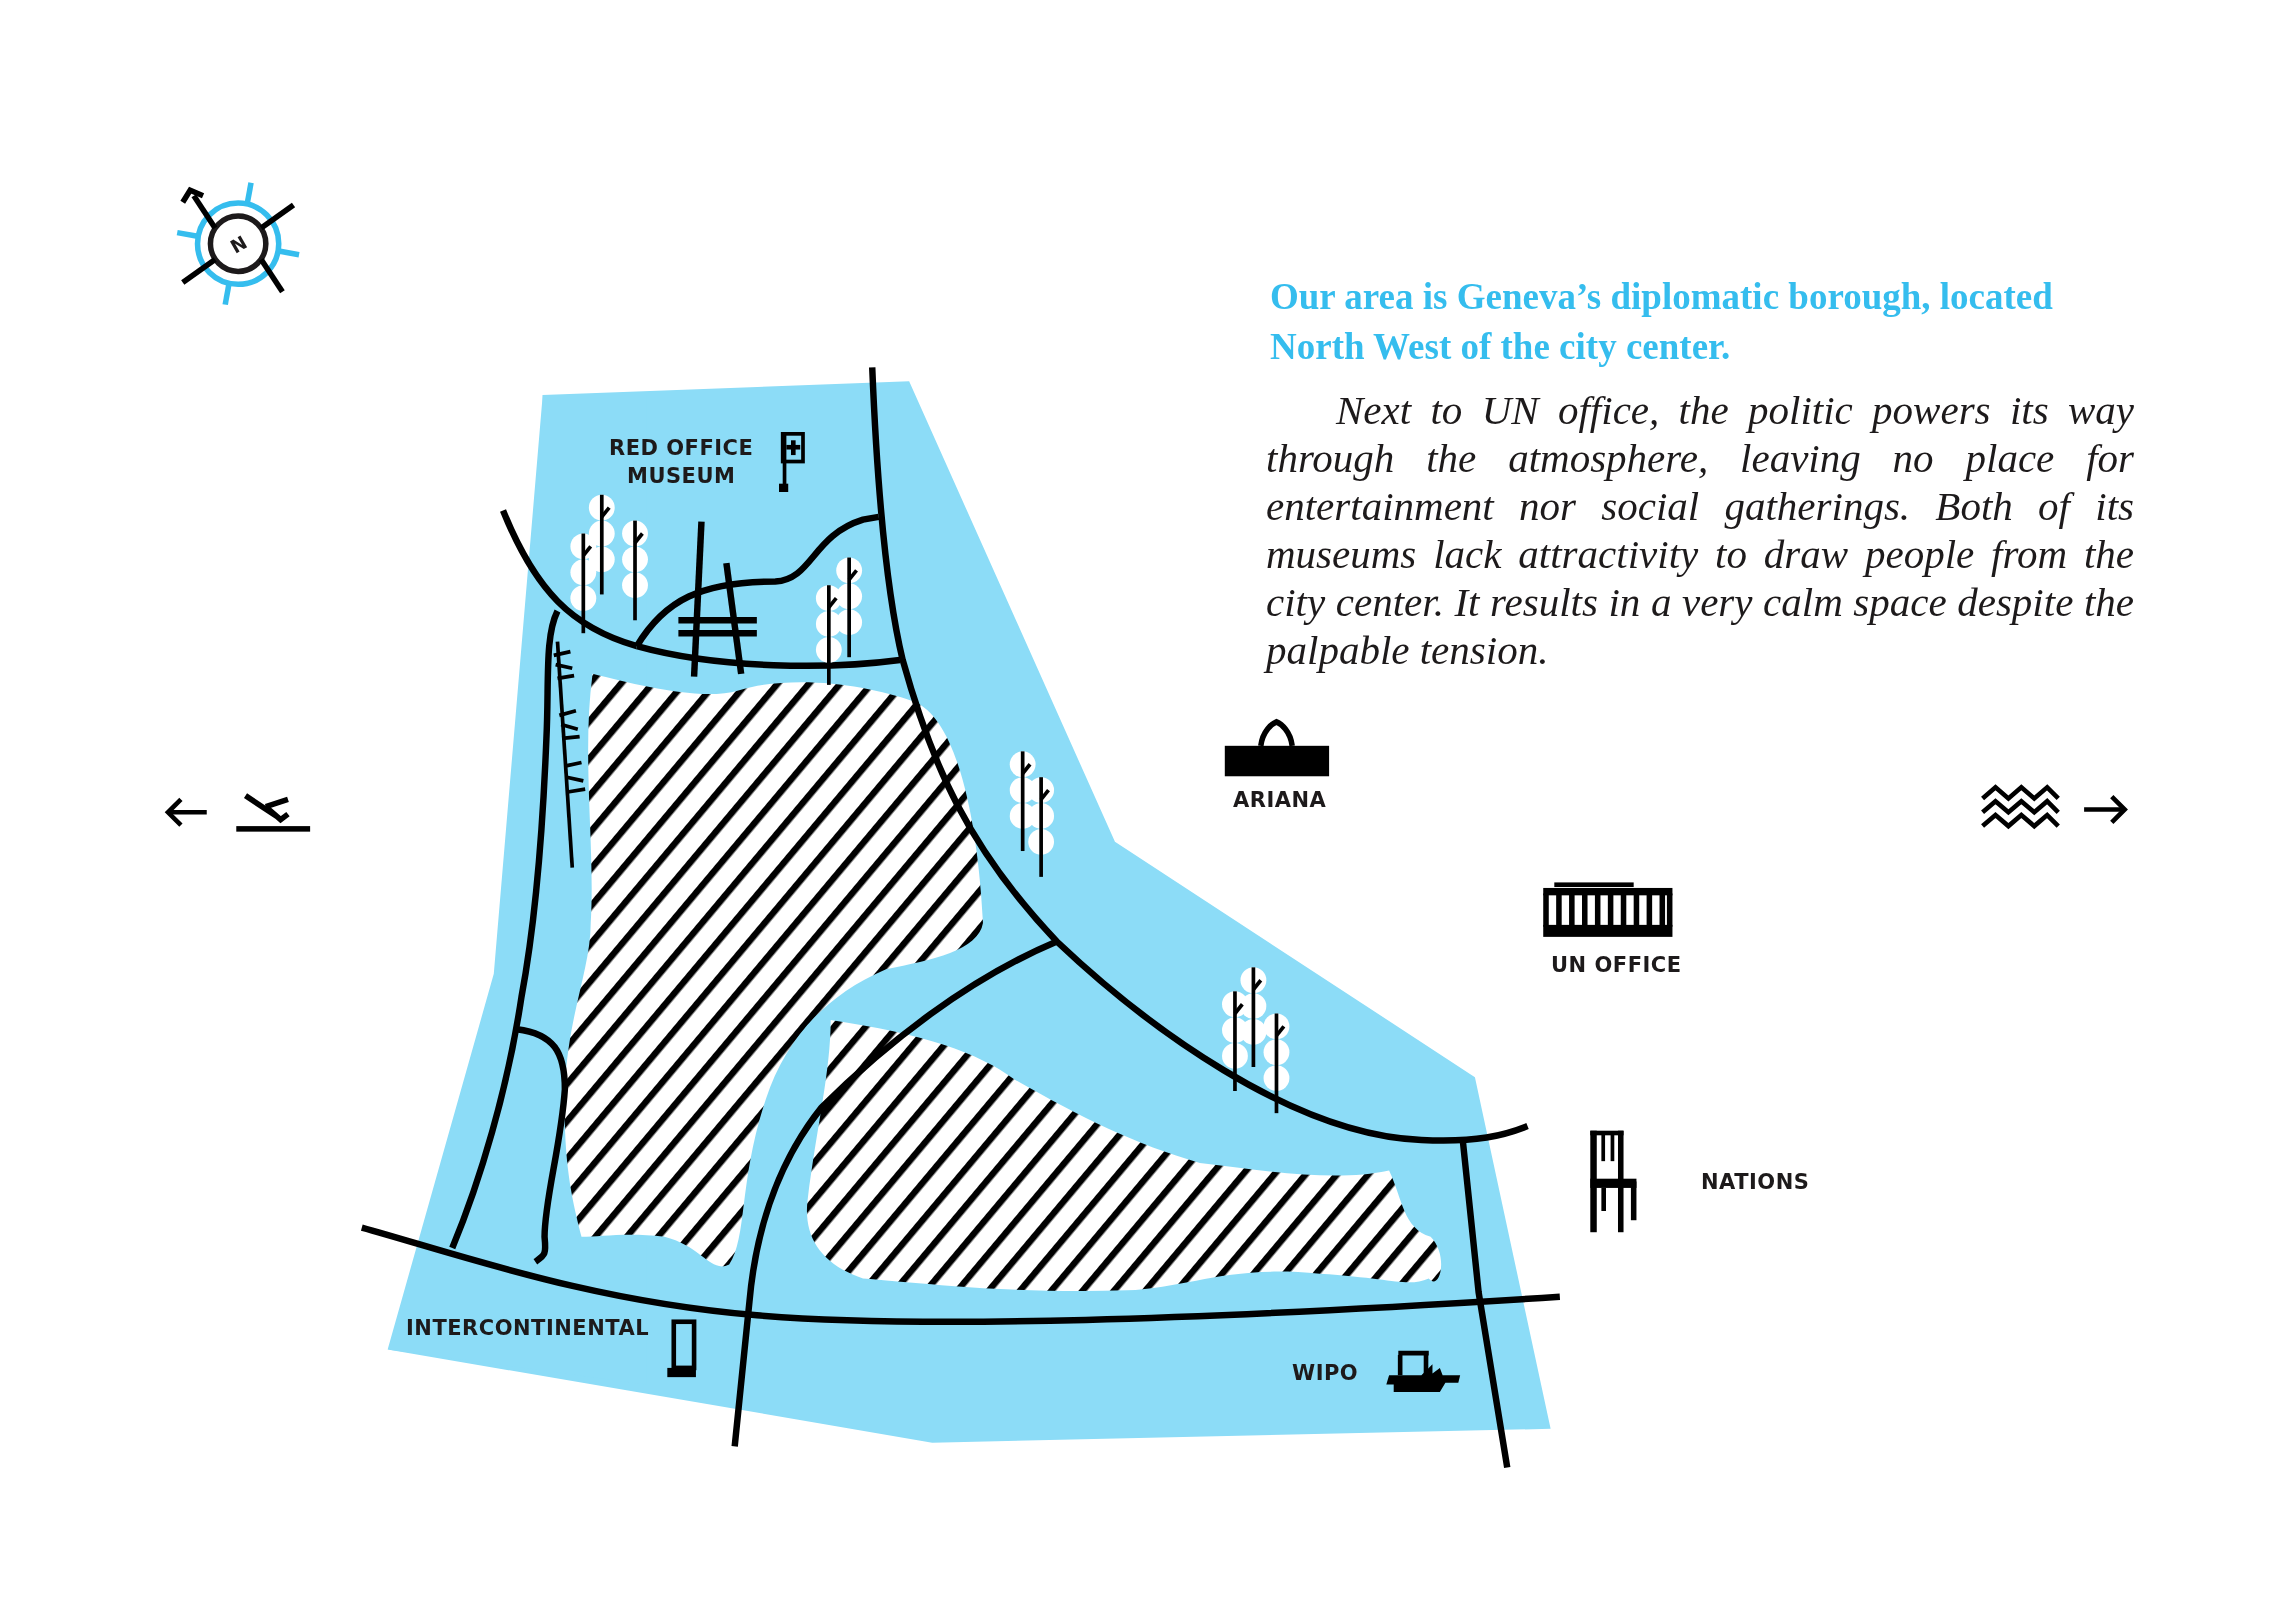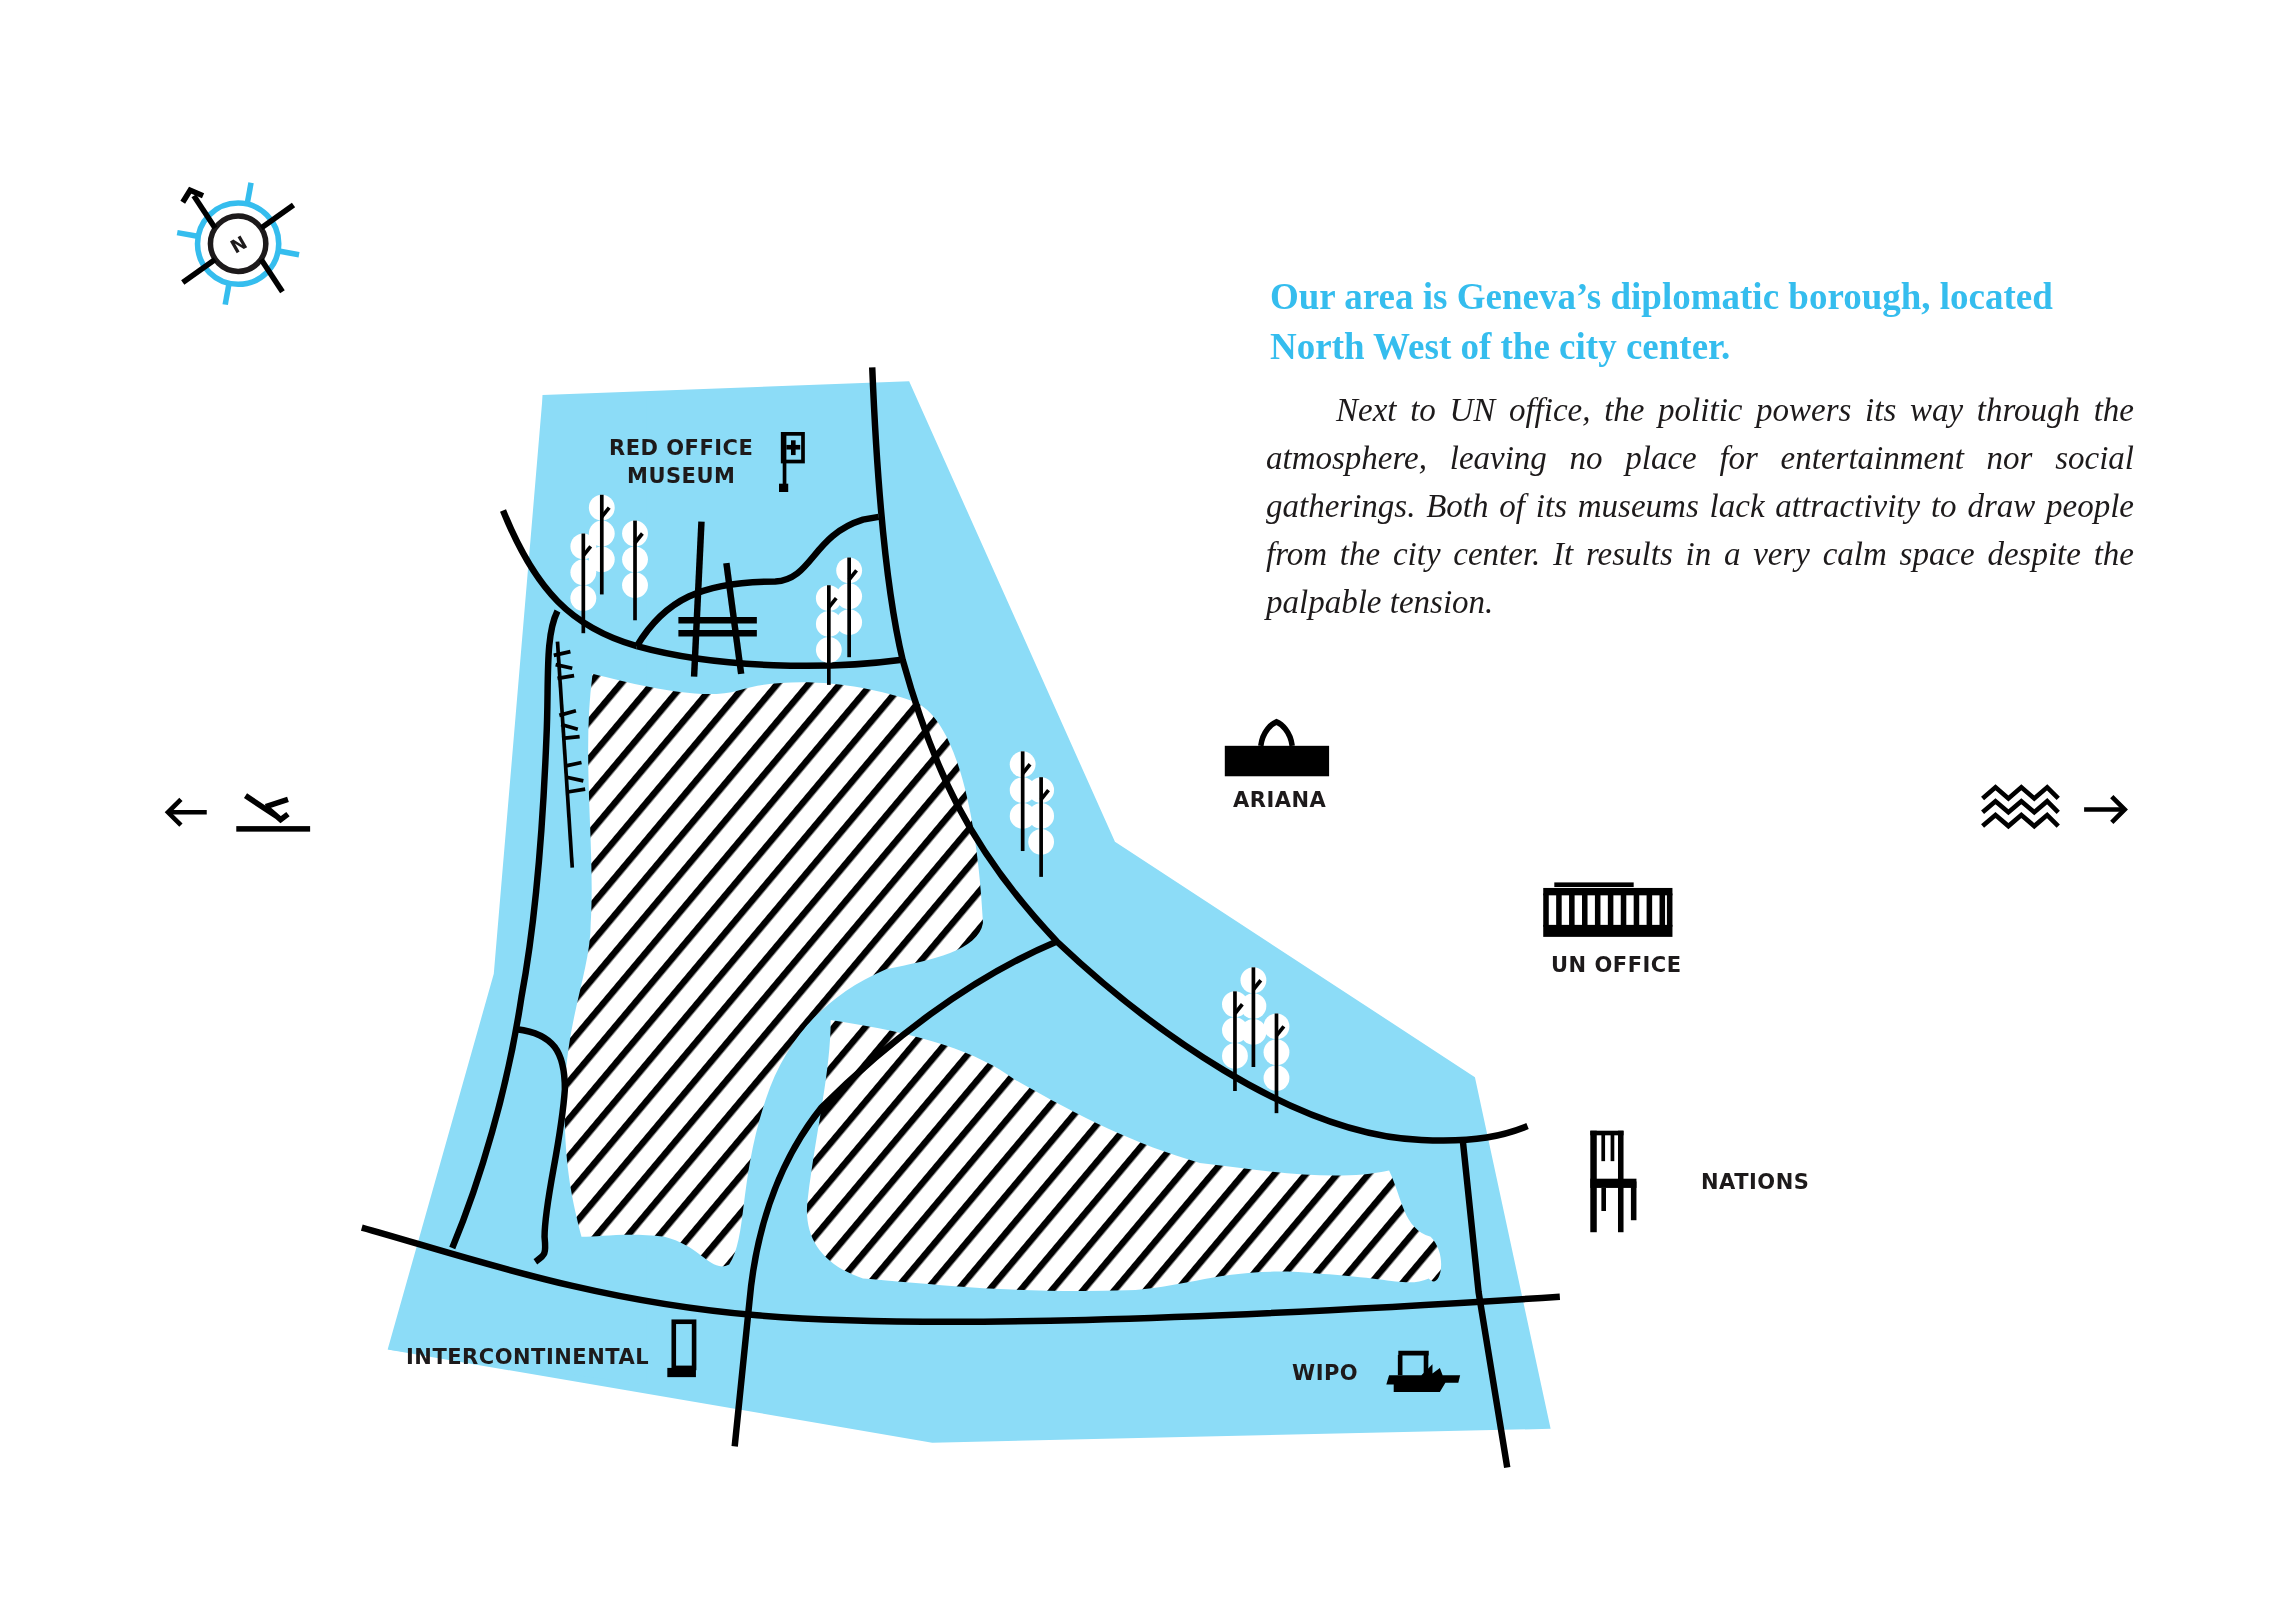--- a/index.html
+++ b/index.html
@@ -12,21 +12,21 @@
     letter-spacing: -0.9px; white-space: nowrap;
   }
   .lede {
     position: absolute; left: 1266px; top: 268px; width: 877px; margin: 4px;
     font-family: "Liberation Serif", "DejaVu Serif", serif;
     font-weight: bold; font-size: 37px; line-height: 50px; color: #35bdee;
   }
   .body-text {
     position: absolute; left: 1266px; top: 386px; width: 868px; margin: 0;
     font-family: "Liberation Serif", "DejaVu Serif", serif;
-    font-style: italic; font-size: 33px; line-height: 48px; color: #1d1a1b;
+    font-style: italic; font-size: 41px; line-height: 48px; color: #1d1a1b;
     text-align: justify; text-indent: 70px;
   }
   .lbl {
     position: absolute; margin: 0;
     font-family: "DejaVu Sans", "Liberation Sans", sans-serif;
     font-weight: bold; font-size: 21px; color: #1d1a1b; line-height: 28px;
     letter-spacing: 0.5px; white-space: nowrap; text-align: right;
   }
   .lbl.center { text-align: center; }
 </style>
@@ -192,16 +192,16 @@
   <p class="lede">Our area is Geneva’s diplomatic borough, located North West of the city center.</p>
   <p class="body-text">Next to UN office, the politic powers its way through the atmosphere, leaving no place for entertainment nor social gatherings. Both of its museums lack attractivity to draw people from the city center. It results in a very calm space despite the palpable tension.</p>
 
   <div class="lbl center" style="left:609px; top:434px;">
     <div>RED OFFICE</div>
     <div>MUSEUM</div>
   </div>
   <div class="lbl" style="left:1233px; top:786px;">ARIANA</div>
   <div class="lbl" style="left:1551px; top:951px;">UN OFFICE</div>
   <div class="lbl" style="left:1663px; top:1168px;margin-left:38px;">NATIONS</div>
-  <div class="lbl" style="left:406px; top:1343px;">INTERCONTINENTAL</div>
+  <div class="lbl" style="left:406px; top:1314px;">INTERCONTINENTAL</div>
   <div class="lbl" style="left:1292px; top:1359px;">WIPO</div>
 </div>
 
 
 </body></html>

